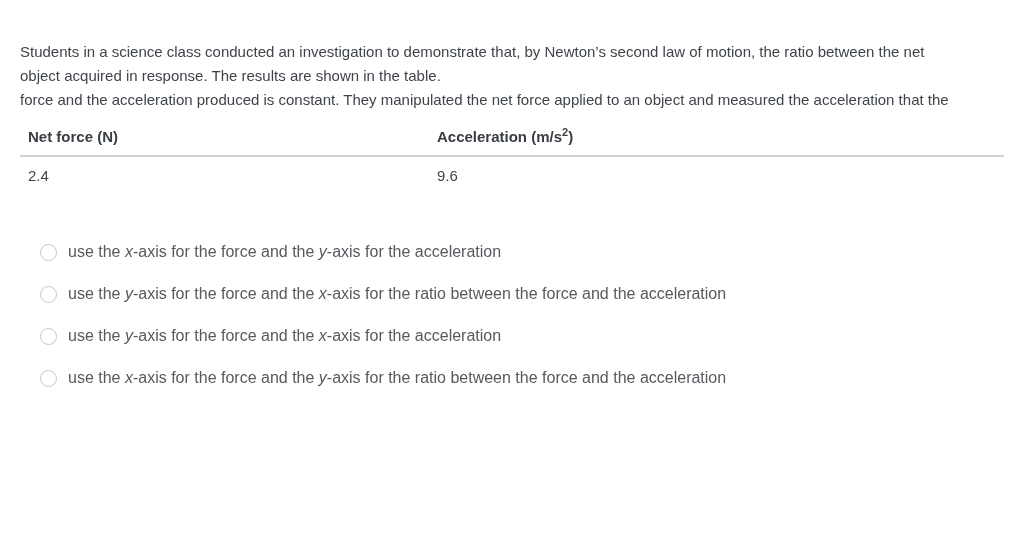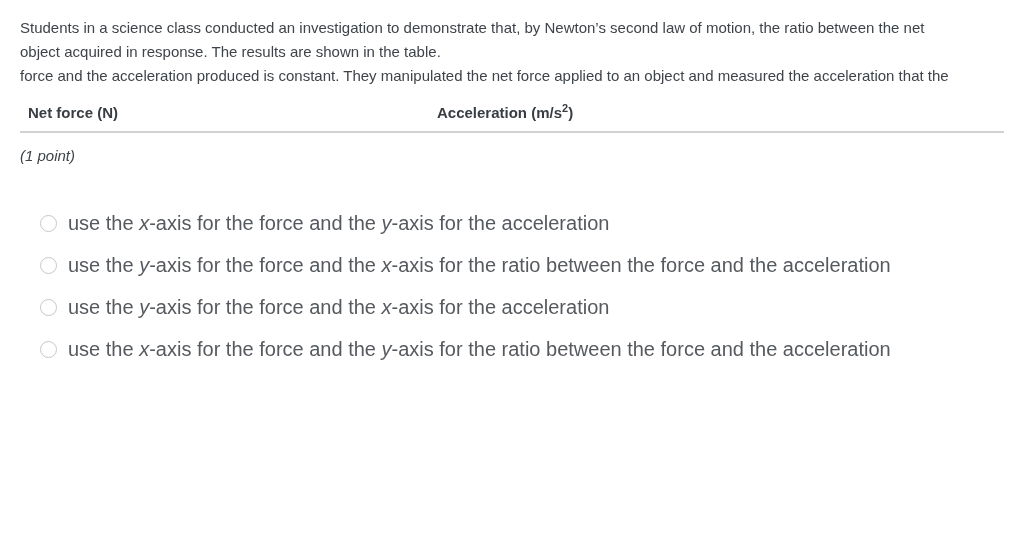--- a/index.html
+++ b/index.html
@@ -2,21 +2,21 @@
 <html><head>
 <meta charset="utf-8">
 <style>
   * { margin: 0; padding: 0; box-sizing: border-box; }
   html, body {
     width: 1024px; height: 538px;
     background: #ffffff;
     font-family: "Liberation Sans", "DejaVu Sans", sans-serif;
     overflow: hidden;
   }
-  .page { padding: 16px 20px 0 20px; width: 1024px; }
+  .page { padding: 16px 20px 0 20px; width: 1024px; margin-top: 24px; }
 
   
   .intro { color: #3f444a; font-size: 15px; }
   .intro .line { line-height: 24px; white-space: nowrap; }
 
   
   table.results {
     width: 100%;
     border-collapse: collapse;
     margin-top: 12px;
@@ -73,21 +73,21 @@
     width: 17px; height: 17px;
     border: 1px solid #c4c8cb;
     border-radius: 50%;
     background: #ffffff;
     margin: 0;
     flex: 0 0 auto;
     cursor: pointer;
   }
   .option-label {
     margin-left: 11px;
-    font-size: 20px;
+    font-size: 16px;
     color: #565a5e;
     line-height: 20px;
     white-space: nowrap;
   }
   .option-label i { font-style: italic; }
 </style>
 </head>
 <body>
 
 <div class="page">
@@ -103,24 +103,27 @@
         <col class="c1">
         <col class="c2">
       </colgroup>
     <thead>
       <tr>
         <th><span>Net force (N)</span></th>
         <th><span>Acceleration (m/s</span><sup>2</sup><span>)</span></th>
       </tr>
     </thead>
     <tbody>
+      <tr class="data-row">
+        <td>2.4</td>
+        <td>9.6</td>
+      </tr>
     </tbody>
   </table>
 
-  <div class="points-label">(1 point)</div>
 
   <div class="options">
     <label class="option-row">
       <input type="radio" name="answer" style="">
       <span class="option-label"><span>use the </span><i>x</i><span>-axis for the force and the </span><i>y</i><span>-axis for the acceleration</span></span>
     </label>
     <label class="option-row">
       <input type="radio" name="answer" style="">
       <span class="option-label"><span>use the </span><i>y</i><span>-axis for the force and the </span><i>x</i><span>-axis for the ratio between the force and the acceleration</span></span>
     </label>

